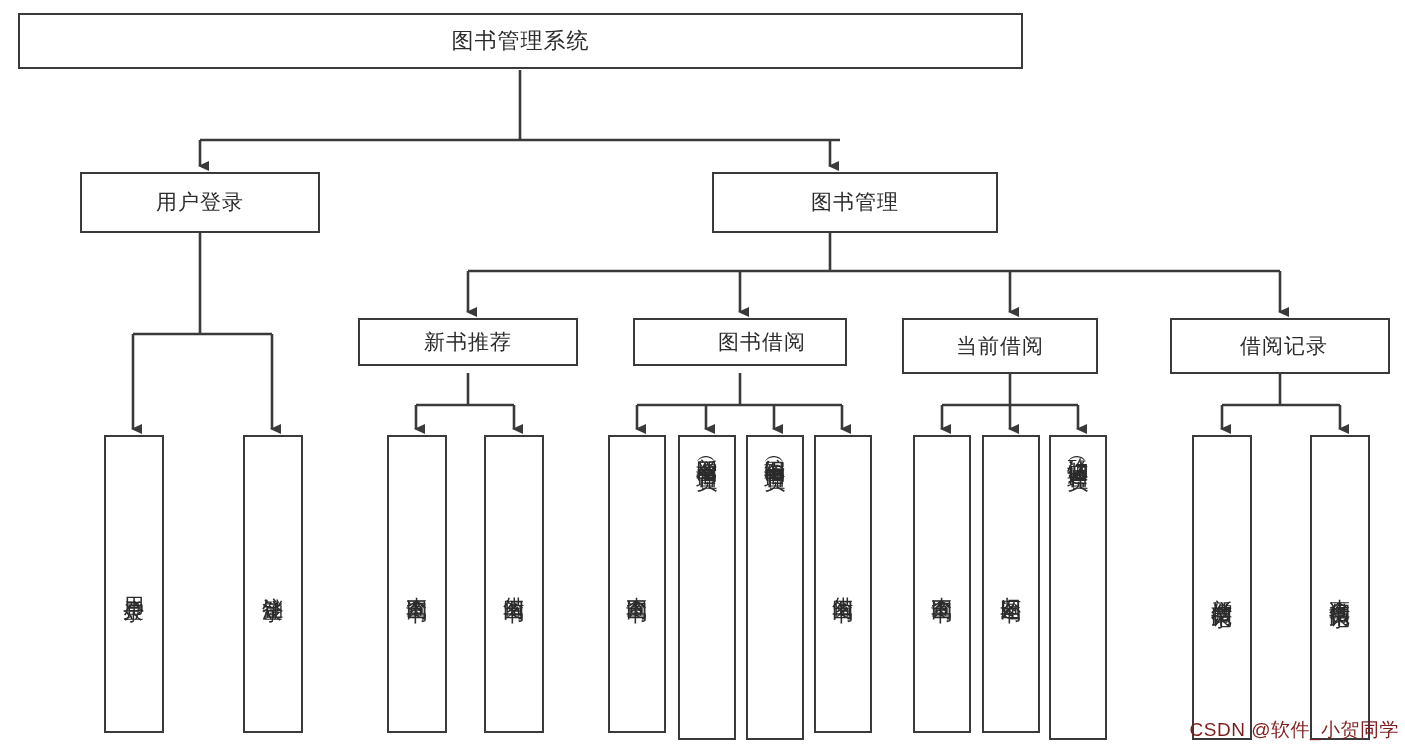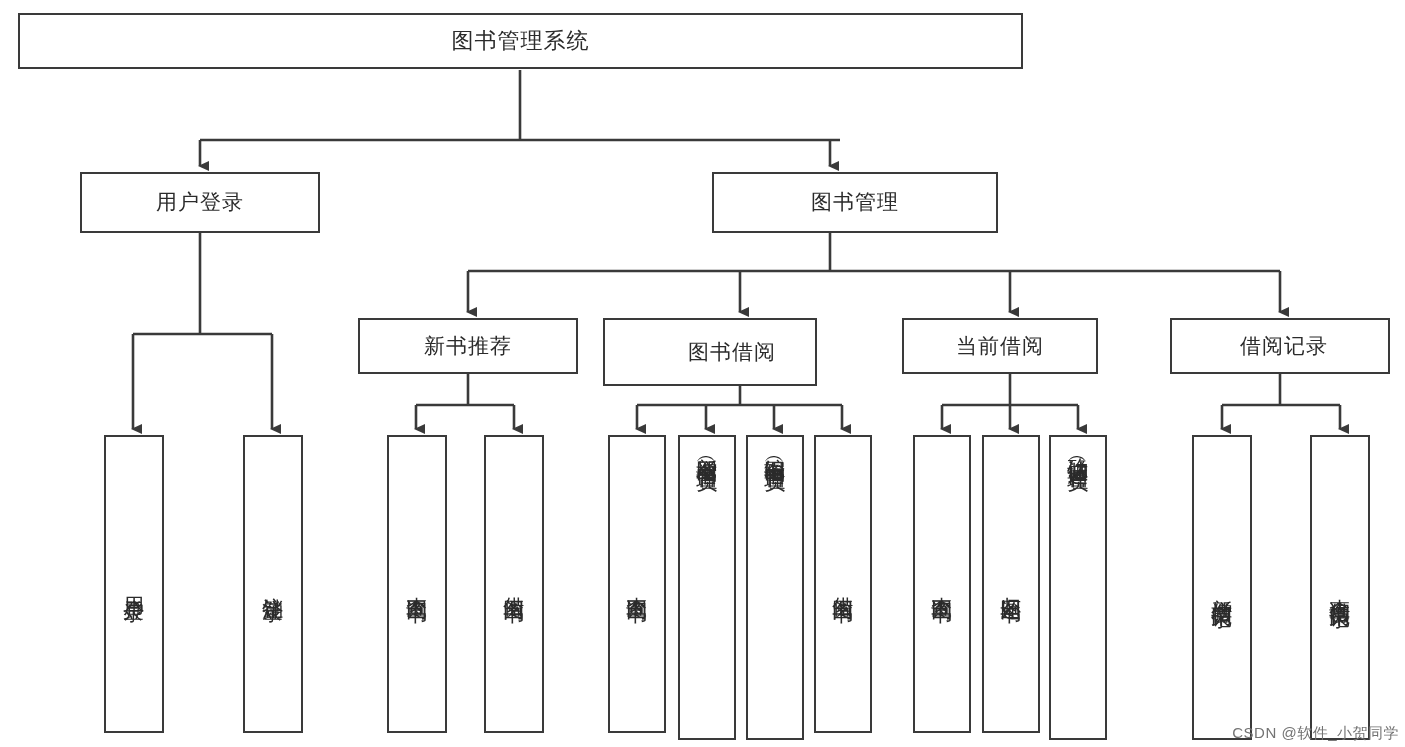--- a/index.html
+++ b/index.html
@@ -52,22 +52,22 @@
   }
   .leaf.center{align-items:center;}
   .leaf.top{align-items:flex-start;}
   .leaf.top .lbl{margin-top:4px;}
 
   
   #watermark{
     position:absolute;
     right:6px;
     bottom:4px;
-    font-size:15px;
-    color:#737373;
+    font-size:19px;
+    color:#7f1d1d;
     letter-spacing:0.5px;
     white-space:nowrap;
     pointer-events:none;
   }
 </style>
 </head>
 <body>
 
 <div id="stage">
 
@@ -125,24 +125,24 @@
     <span class="lbl">图书管理系统</span>
   </div>
 
   <div class="node lvl1" style="left:80px;top:172px;width:240px;height:61px;">
     <span class="lbl">用户登录</span>
   </div>
   <div class="node lvl1" style="left:712px;top:172px;width:286px;height:61px;">
     <span class="lbl">图书管理</span>
   </div>
 
-  <div class="node lvl2" style="left:358px;top:318px;width:220px;height:56px;text-align:right;">
+  <div class="node lvl2" style="left:358px;top:318px;width:220px;height:48px;text-align:right;">
     <span class="lbl">新书推荐</span>
   </div>
-  <div class="node lvl2" style="left:603px;top:318px;width:214px;height:68px;padding-left:44px;">
+  <div class="node lvl2" style="left:633px;top:318px;width:214px;height:48px;padding-left:44px;">
     <span class="lbl">图书借阅</span>
   </div>
   <div class="node lvl2" style="left:902px;top:318px;width:196px;height:56px;">
     <span class="lbl">当前借阅</span>
   </div>
   <div class="node lvl2" style="left:1170px;top:318px;width:220px;height:56px;padding-left:8px;">
     <span class="lbl">借阅记录</span>
   </div>
 
   <div class="node leaf center" style="left:104px;top:435px;width:60px;height:298px;">

